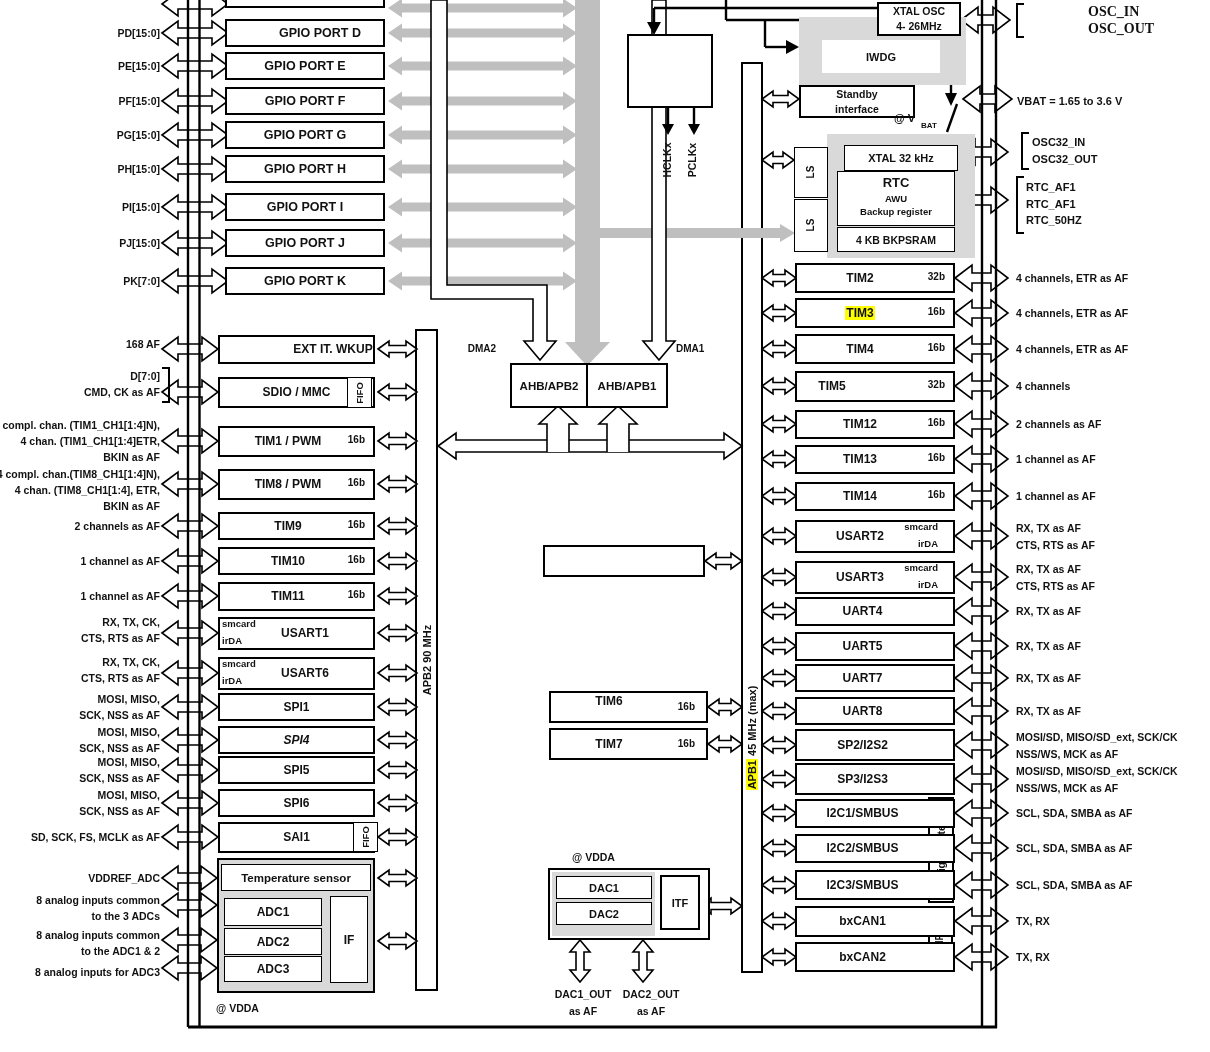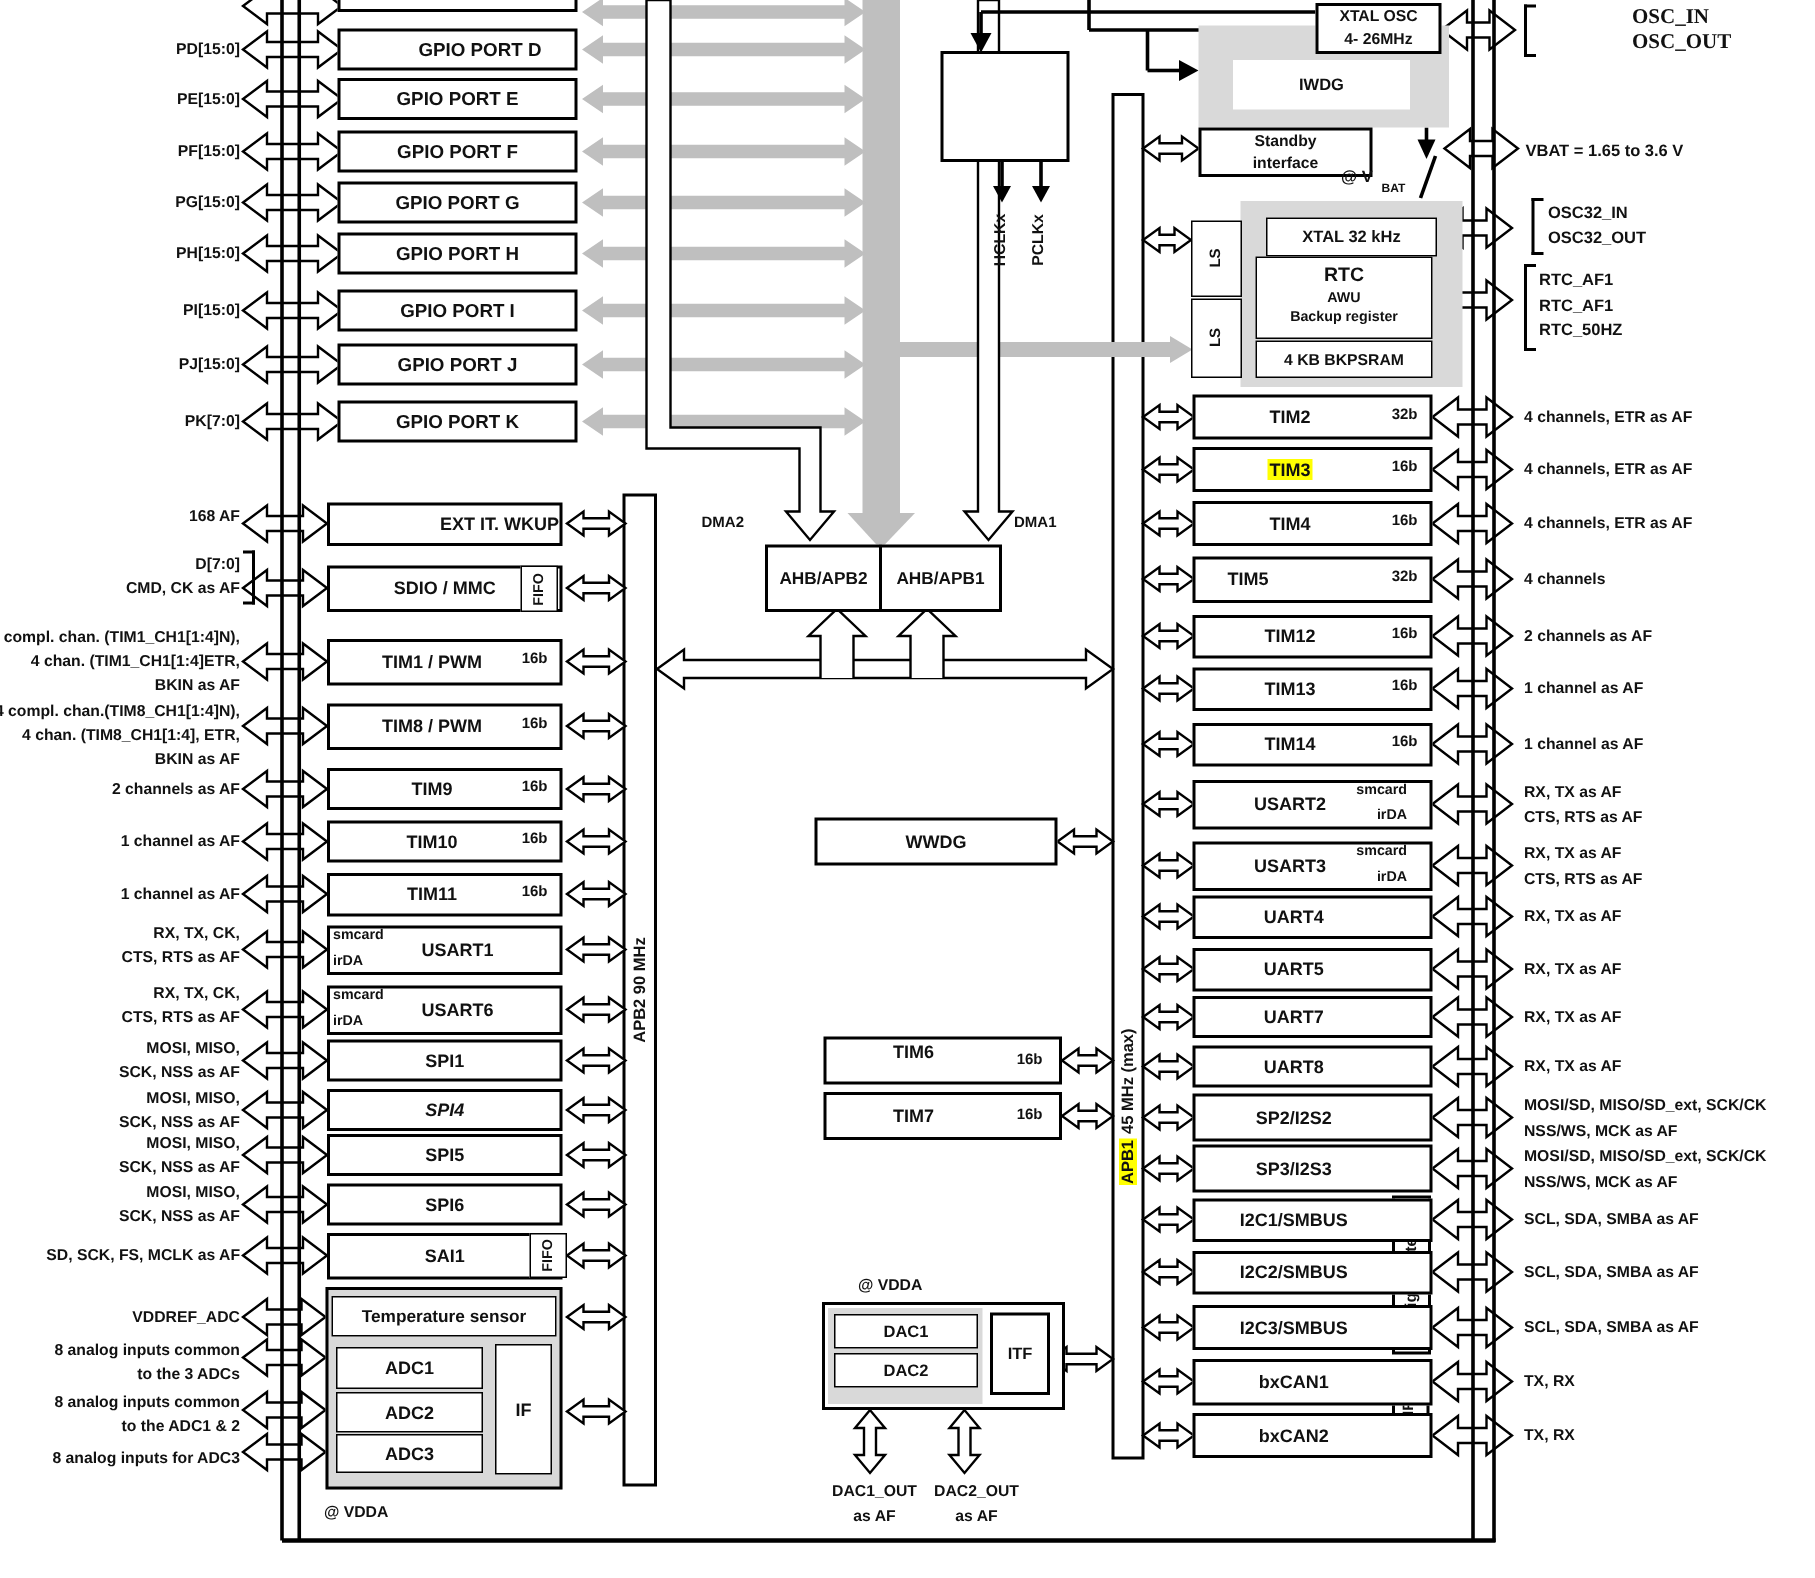--- a/index.html
+++ b/index.html
@@ -176,21 +176,20 @@
 
   <div class="lbl r" style="left:430px;top:341px;width:66px;font-size:10px;">DMA2</div>
   <div class="lbl" style="left:676px;top:341px;width:66px;font-size:10px;">DMA1</div>
 
   <div class="box" style="left:510px;top:363px;width:78px;height:45px;"></div>
   <div class="main" style="left:510px;top:363px;width:78px;height:45px;font-size:11.5px;">AHB/APB2</div>
   <div class="box" style="left:586px;top:363px;width:82px;height:45px;"></div>
   <div class="main" style="left:586px;top:363px;width:82px;height:45px;font-size:11.5px;">AHB/APB1</div>
 
   <div class="box" style="left:543px;top:545px;width:162px;height:32px;"></div>
-  <div class="main" style="left:543px;top:545px;width:162px;height:32px;">WWDG</div>
 
   <div class="box" style="left:549px;top:691px;width:159px;height:32px;"></div>
   <div class="main" style="left:549px;top:691px;width:120px;height:20px;">TIM6</div>
   <div class="bits" style="left:650px;top:701px;width:45px;">16b</div>
   <div class="box" style="left:549px;top:728px;width:159px;height:32px;"></div>
   <div class="main" style="left:549px;top:728px;width:120px;height:32px;">TIM7</div>
   <div class="bits" style="left:650px;top:738px;width:45px;">16b</div>
 
   <div class="vtext" style="left:384px;top:652px;width:86px;height:16px;font-size:11px;">APB2 90 MHz</div>
   <div class="vtext" style="left:692px;top:730px;width:120px;height:16px;font-size:11px;"><span class="hl">APB1</span><span> 45 MHz (max)</span></div>

